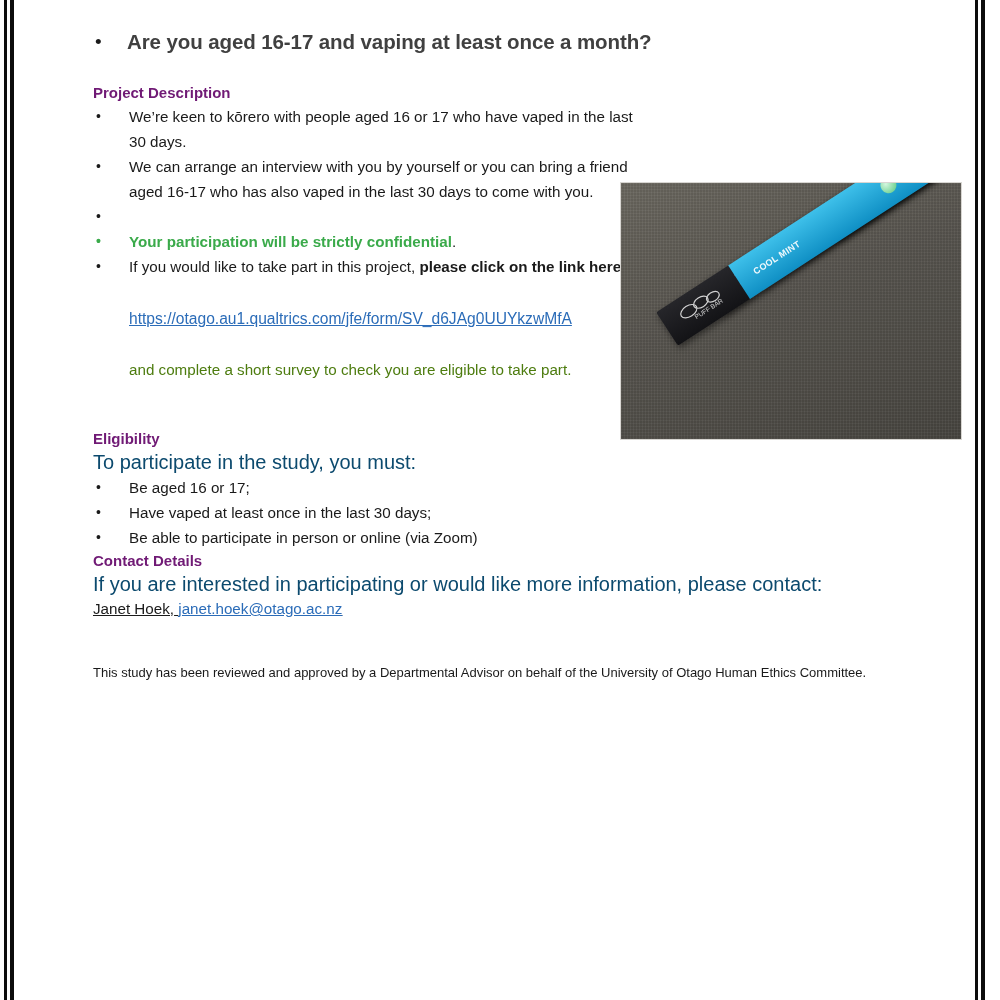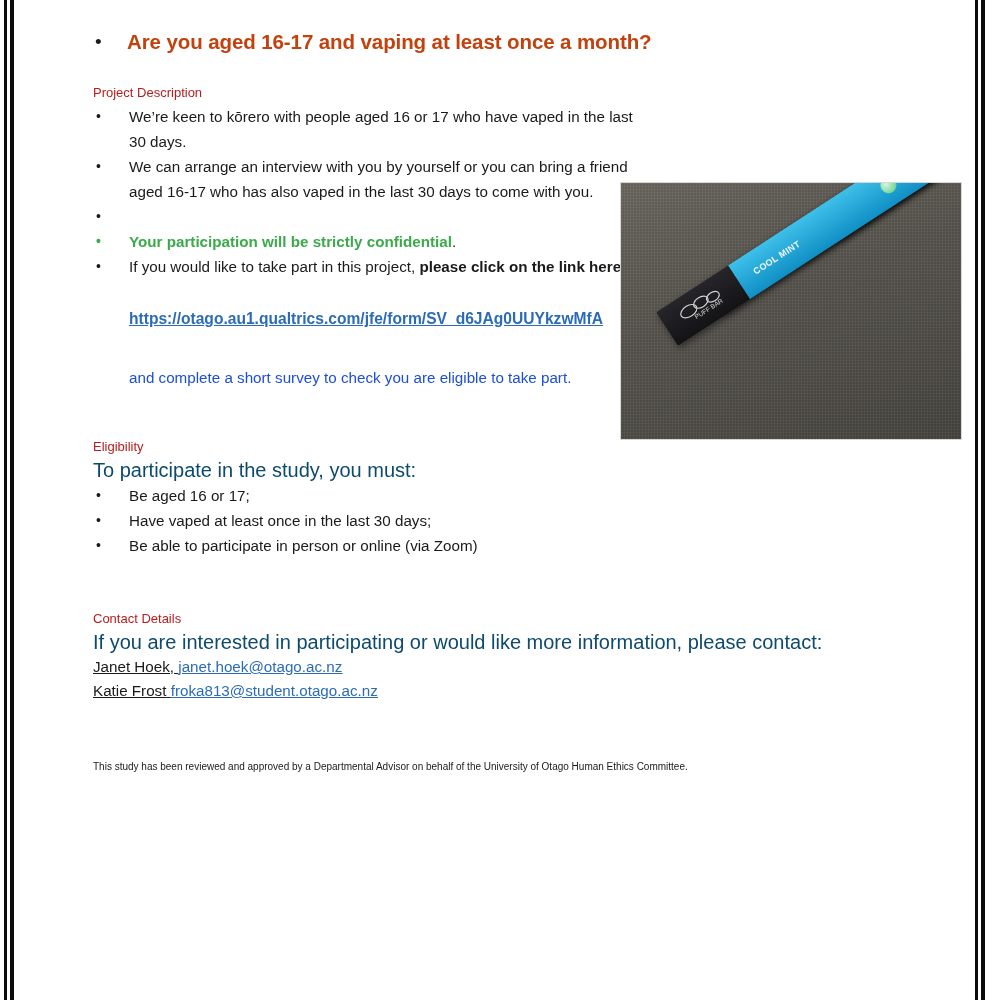--- a/index.html
+++ b/index.html
@@ -48,43 +48,43 @@
     flex: none;
     font-size: 19px;
     line-height: 28px;
     color: #1a1a1a;
     text-align: left;
     padding-left: 2px;
   }
   .headline-text {
     font-size: 20.5px;
     font-weight: bold;
-    color: #c2410c;
+    color: #404040;
     line-height: 28px;
     letter-spacing: -0.1px;
   }
 
   .blue-title {
     color: #2e74b5;
     font-size: 20.5px;
     font-weight: bold;
     margin-top: 50px;
     line-height: 26px;
     letter-spacing: -0.1px;
   }
 
   .section-head {
-    color: #b91c1c;
-    font-size: 13px;
-    font-weight: normal;
+    color: #701a75;
+    font-size: 15px;
+    font-weight: bold;
     line-height: 22px;
   }
   .sec-project   { margin-top: 26px; }
   .sec-elig      { margin-top: 46px; }
-  .sec-contact   { margin-top: 50px; }
+  .sec-contact   { }
 
   .body-text {
     font-size: 20px;
     color: #0c4a6e;
     line-height: 25px;
   }
 
   ul.bul {
     list-style: none;
     margin: 0; padding: 0;
@@ -108,51 +108,51 @@
   
   .narrow { max-width: 512px; }
 
   .green-bold { color: #3aaa4a; font-weight: bold; }
   .period-black { color: #1a1a1a; font-weight: normal; }
   b, .bold { font-weight: bold; }
 
   a.link, .link {
     color: #2b6cb8;
     text-decoration: underline;
-    font-weight: bold;
+    font-weight: normal;
   }
   .link-line {
     margin-top: 28px;
     margin-left: 36px;
     font-size: 15.6px;
     line-height: 24px;
   }
   .indent-line {
-    margin-top: 34px;
+    margin-top: 26px;
     margin-left: 36px;
     font-size: 15.2px;
     line-height: 25px;
-    color: #1d4ed8;
+    color: #4d7c0f;
   }
   .para {
     margin-top: 26px;
     font-size: 15.2px;
     line-height: 27px;
     color: #1a1a1a;
     max-width: 830px;
   }
   .email-link {
     color: #2b6cb8;
     text-decoration: underline;
     font-weight: normal;
   }
   .contact-line { font-size: 15.2px; line-height: 24px; color: #1a1a1a; text-decoration: underline; }
   .footer-note {
-    margin-top: 50px;
-    font-size: 10px;
+    margin-top: 38px;
+    font-size: 13px;
     line-height: 27px;
     color: #1a1a1a;
     max-width: 830px;
   }
 
   
   .photo {
     position: absolute;
     left: 527px;
     top: 182px;
@@ -290,24 +290,20 @@
         <span class="li-text">Be able to participate in person or online (via Zoom)</span>
       </li>
     </ul>
 
     <div class="section-head sec-contact">Contact Details</div>
     <div class="body-text">If you are interested in participating or would like more information, please contact:</div>
     <div class="contact-line">
       <span>Janet Hoek,</span>
       <a class="email-link" href="#">janet.hoek@otago.ac.nz</a>
     </div>
-    <div class="contact-line">
-      <span>Katie Frost</span>
-      <a class="email-link" href="#">froka813@student.otago.ac.nz</a>
-    </div>
 
     <div class="footer-note">This study has been reviewed and approved by a Departmental Advisor on behalf of the University of Otago Human Ethics Committee.</div>
 
     <div class="photo">
       <div class="felt"></div>
 
       <div class="slab" style="left:210px; top:28px; width:300px; height:30px; z-index:1;">
         <div class="cap">
           <svg class="logo" viewBox="0 0 58 22">
             <g fill="none" stroke="#e8e8e8" stroke-width="1.1">

